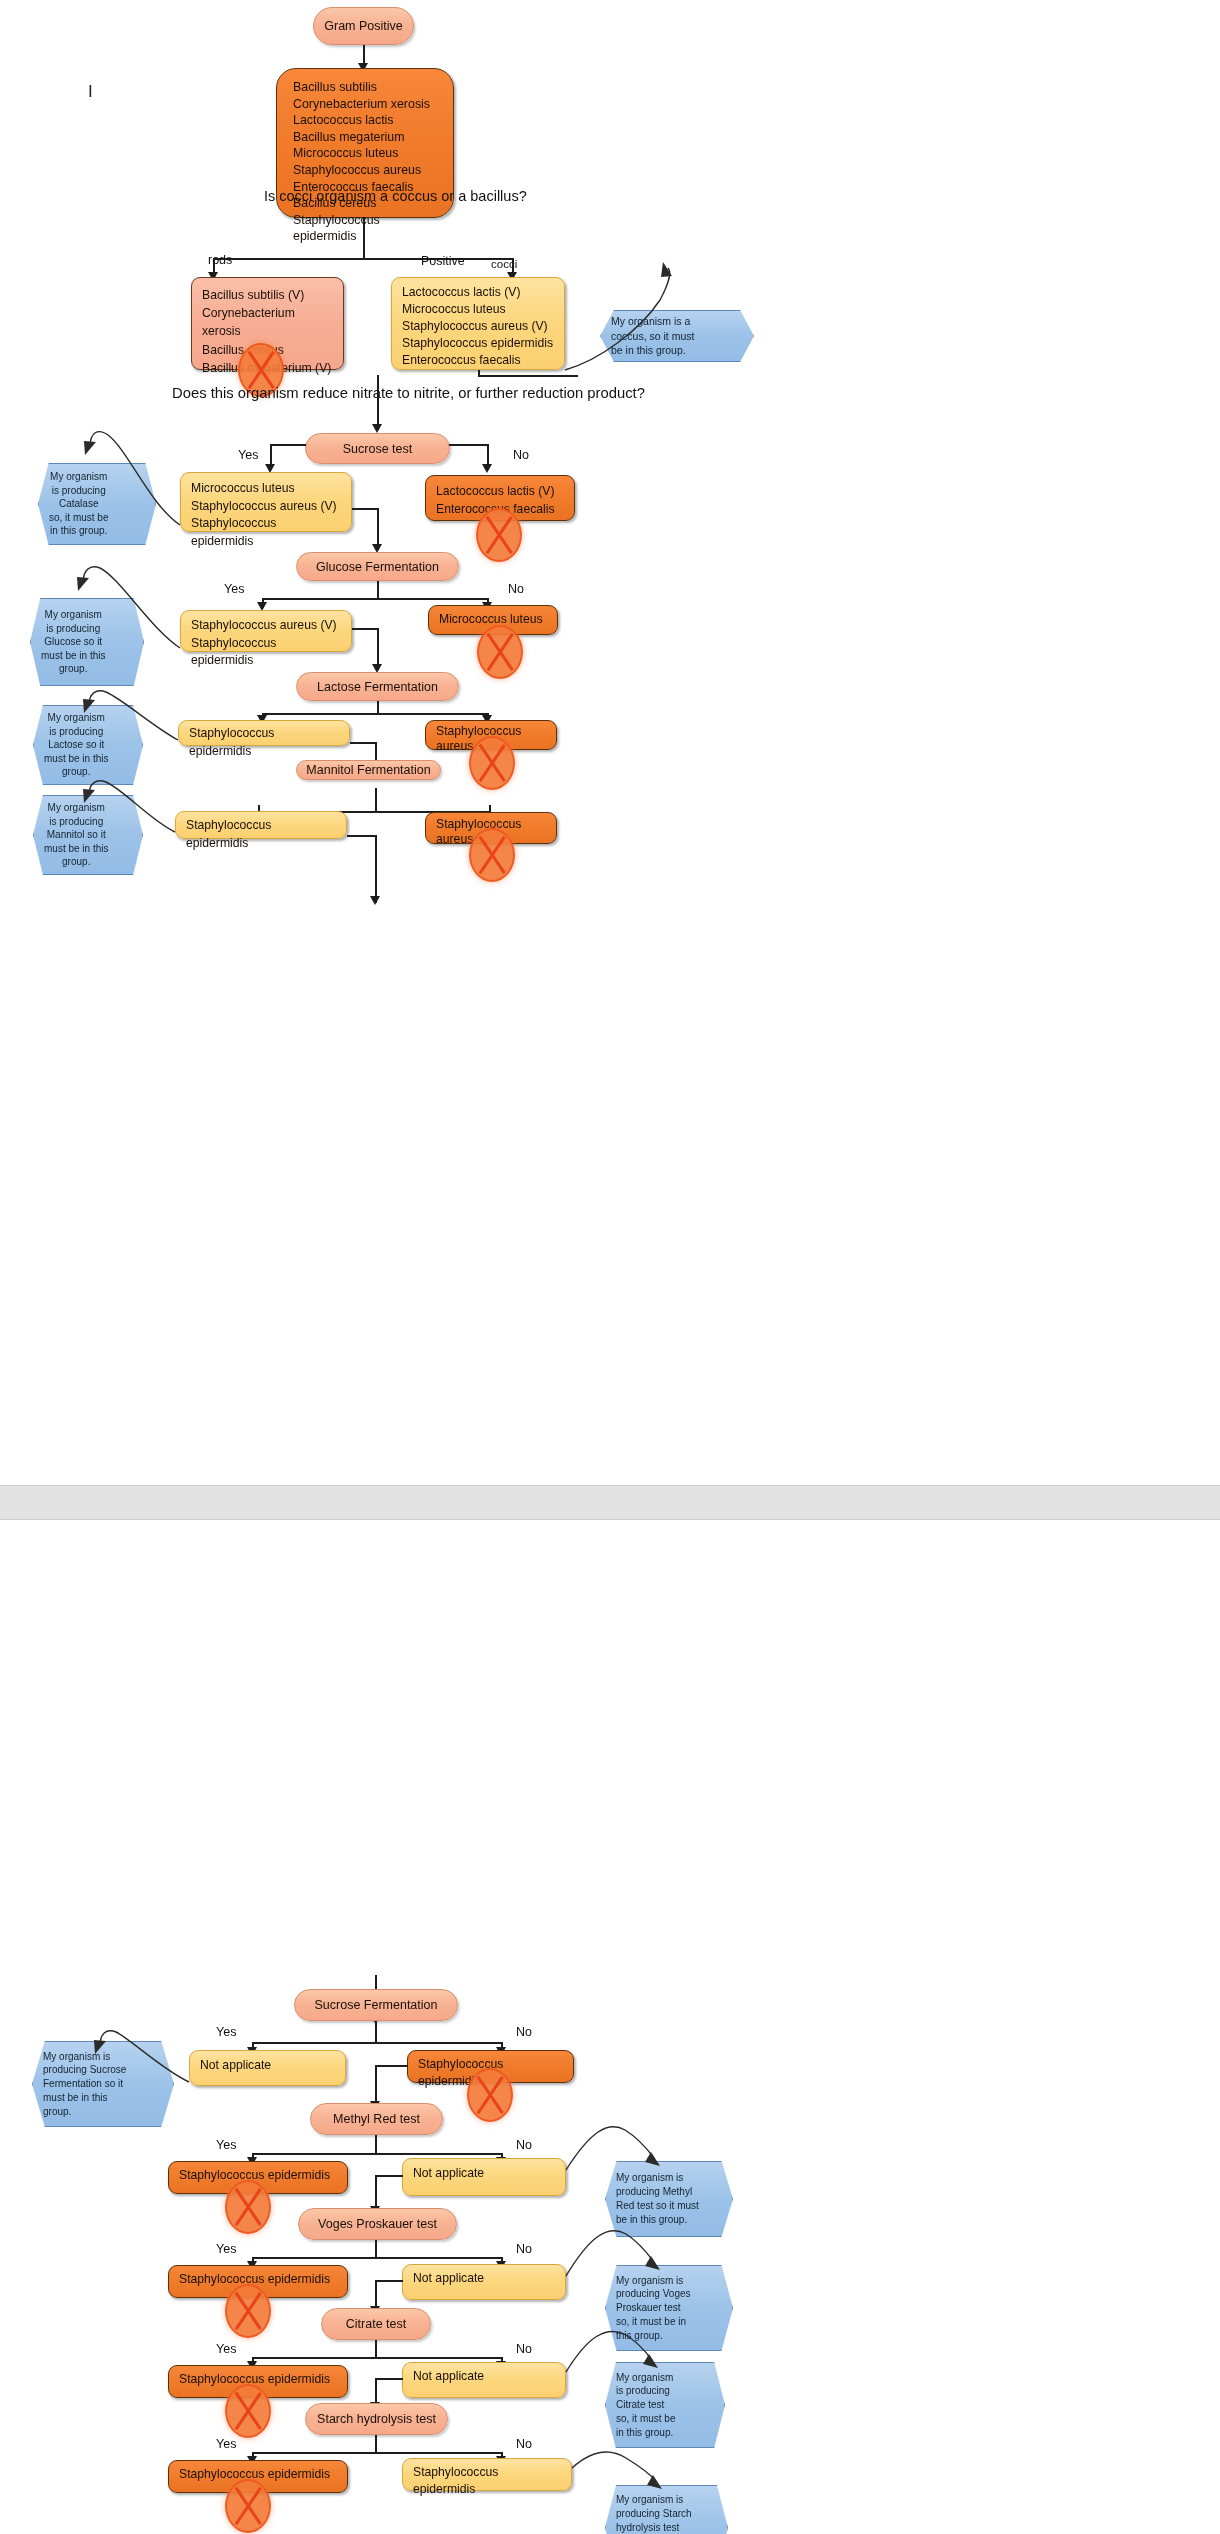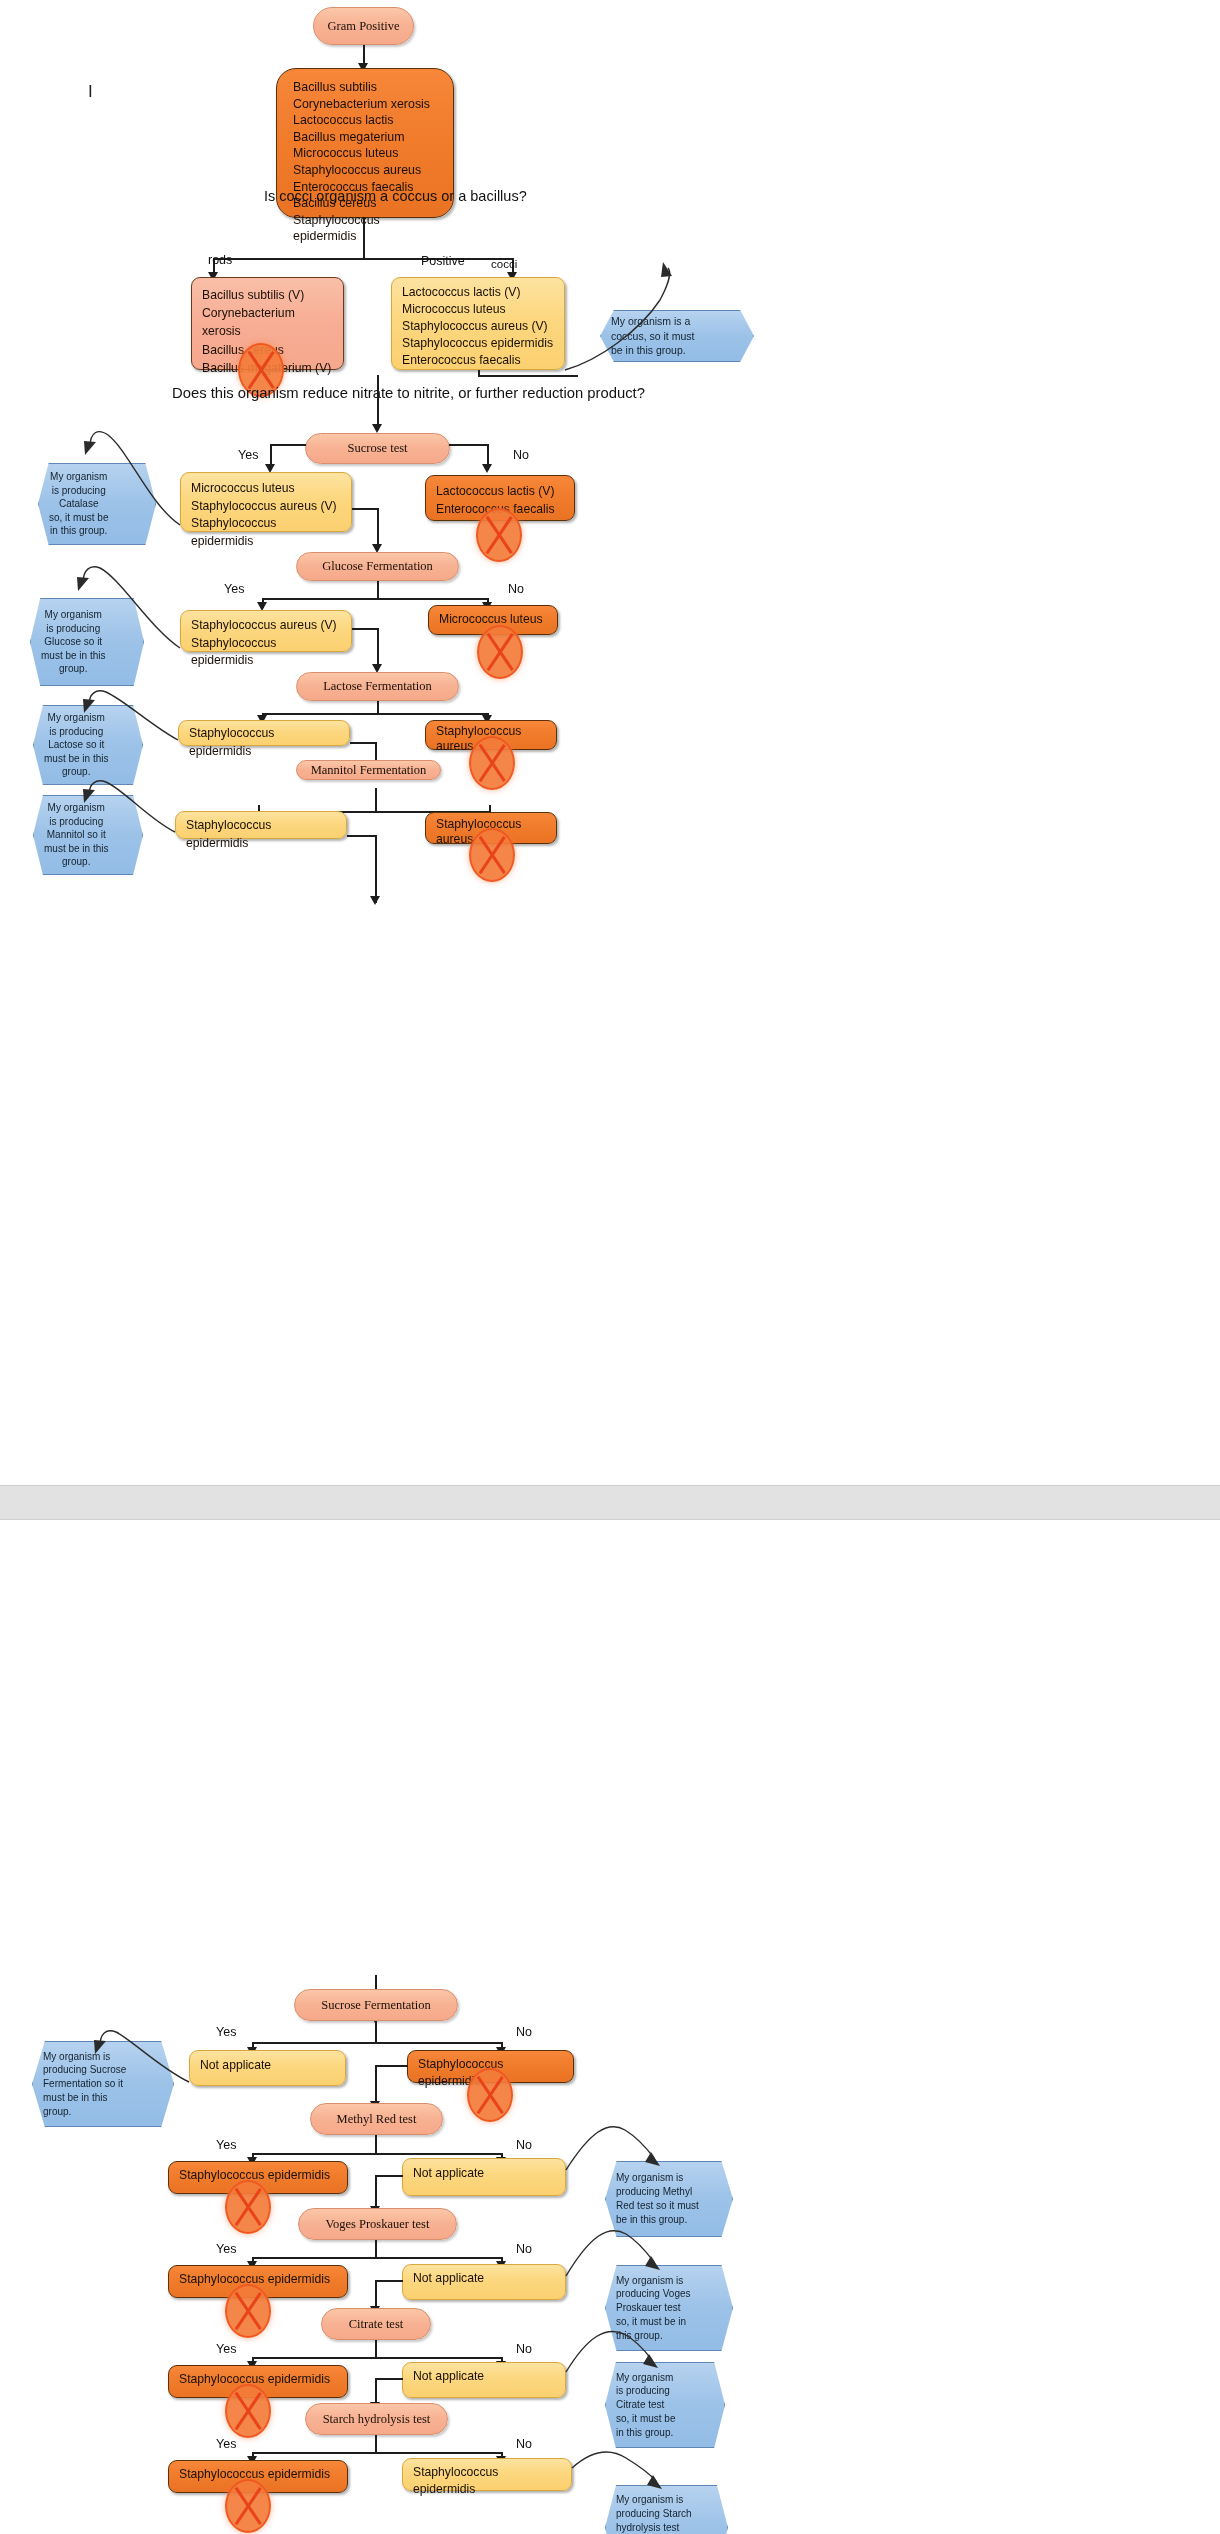--- a/index.html
+++ b/index.html
@@ -48,21 +48,20 @@
   .pill {
     position: absolute;
     background: linear-gradient(180deg,#fbc7a8 0%, #f7b293 48%, #f6a98a 100%);
     border: 1.2px solid #d98f6e;
     border-radius: 26px;
     display: flex; align-items: center; justify-content: center;
     font-size: 12.5px;
     color: #1a1008;
     box-shadow: 1.5px 2px 2.5px rgba(0,0,0,0.22);
     text-align: center;
-    font-family: Liberation Serif, serif;
   }
 
   
   .orange {
     background: linear-gradient(180deg,#f8873a 0%, #f07c2c 45%, #ea7323 100%);
     border-color: #5a3008;
   }
   
   .yellow {
     background: linear-gradient(180deg,#fde3a0 0%, #fcd77f 45%, #fbd070 100%);

